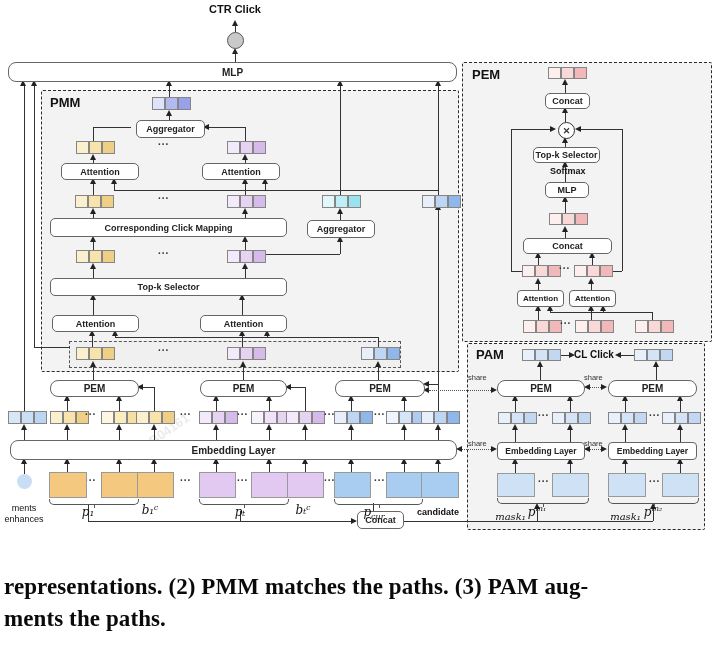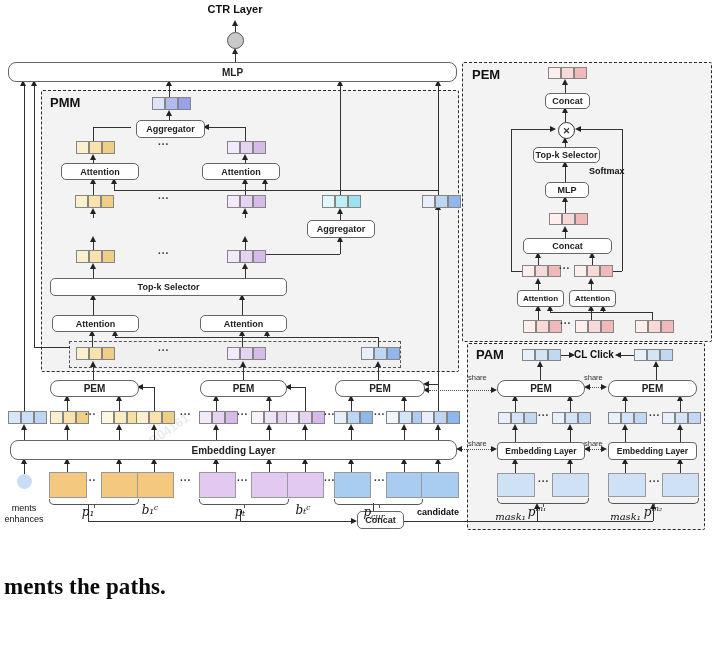--- a/index.html
+++ b/index.html
@@ -466,45 +466,46 @@
       <div class="dots" style="left: 324px; top: 472px;">...</div>
       <div class="dots" style="left: 374px; top: 472px;">...</div>
       <div class="dots" style="left: 559px; top: 260px;">...</div>
       <div class="dots" style="left: 560px; top: 315px;">...</div>
       <div class="dots" style="left: 538px; top: 407px;">...</div>
       <div class="dots" style="left: 649px; top: 407px;">...</div>
       <div class="dots" style="left: 538px; top: 473px;">...</div>
       <div class="dots" style="left: 649px; top: 473px;">...</div>
     </div>
 
-  <div class="lbl" style="left:203px;top:3px;width:64px;text-align:center;font-weight:bold;font-size:11px;">CTR Layer</div>
+  <div class="lbl" style="left:203px;top:3px;width:64px;text-align:center;font-weight:bold;font-size:11px;">CTR Click</div>
   <div class="circle" id="ctr-circle" style="left: 227px; top: 32px; width: 15px; height: 15px; border: 1.2px solid rgb(85, 85, 85); background: rgb(201, 201, 201);"></div>
 
   <div class="box big" style="left:8px;top:62px;width:447px;height:18px;">MLP</div>
   <div class="box" style="left:136px;top:120px;width:67px;height:16px;">Aggregator</div>
   <div class="box" style="left:61px;top:163px;width:76px;height:15px;">Attention</div>
   <div class="box" style="left:202px;top:163px;width:76px;height:15px;">Attention</div>
+  <div class="box" style="left:50px;top:218px;width:235px;height:17px;">Corresponding Click Mapping</div>
   <div class="box" style="left:307px;top:220px;width:66px;height:16px;">Aggregator</div>
   <div class="box" style="left:50px;top:278px;width:235px;height:16px;">Top-k Selector</div>
   <div class="box" style="left:52px;top:315px;width:85px;height:15px;">Attention</div>
   <div class="box" style="left:200px;top:315px;width:85px;height:15px;">Attention</div>
   <div class="box big" style="left:50px;top:380px;width:87px;height:15px;">PEM</div>
   <div class="box big" style="left:200px;top:380px;width:85px;height:15px;">PEM</div>
   <div class="box big" style="left:335px;top:380px;width:88px;height:15px;">PEM</div>
   <div class="box big" style="left:10px;top:440px;width:445px;height:18px;">Embedding Layer</div>
   <div class="box" style="left:357px;top:511px;width:45px;height:16px;">Concat</div>
 
   <div class="mod-label" style="left:50px;top:95px;">PMM</div>
   <div class="mod-label" style="left:472px;top:67px;">PEM</div>
   <div class="mod-label" style="left:476px;top:347px;">PAM</div>
 
   <div class="box" style="left:545px;top:93px;width:43px;height:14px;">Concat</div>
   <div class="otimes" style="left:558px;top:122px;">✕</div>
   <div class="box" style="left:533px;top:147px;width:65px;height:14px;">Top-k Selector</div>
-  <div class="lbl" style="left:589px;top:166px;font-weight:bold;font-size:9px;">Softmax</div>
+  <div class="lbl" style="left:550px;top:166px;font-weight:bold;font-size:9px;">Softmax</div>
   <div class="box" style="left:545px;top:182px;width:42px;height:14px;">MLP</div>
   <div class="box" style="left:523px;top:238px;width:87px;height:14px;">Concat</div>
   <div class="box sm" style="left:517px;top:290px;width:45px;height:15px;">Attention</div>
   <div class="box sm" style="left:569px;top:290px;width:45px;height:15px;">Attention</div>
 
   <div class="lbl" style="left:573px;top:349px;width:42px;text-align:center;font-weight:bold;font-size:10px;">CL Click</div>
   <div class="lbl share" style="left:468px;top:373px;">share</div>
   <div class="lbl share" style="left:584px;top:373px;">share</div>
   <div class="lbl share" style="left:468px;top:439px;">share</div>
   <div class="lbl share" style="left:584px;top:439px;">share</div>
@@ -542,15 +543,16 @@
   <div class="lbl math" style="left:220px;top:505px;width:40px;">pₜ</div>
   <div class="lbl math" style="left:283px;top:503px;width:40px;">bₜᶜ</div>
   <div class="lbl math" style="left:350px;top:505px;width:48px;"><span>p</span><sub>cur</sub></div>
   <div class="lbl small-bold" style="left:410px;top:507px;width:56px;">candidate</div>
   <div class="lbl math" style="left:515px;top:504px;width:44px;"><span>p</span><sup>m₁</sup></div>
   <div class="lbl math" style="left:631px;top:504px;width:44px;"><span>p</span><sup>m₂</sup></div>
   <div class="lbl math" style="left:488px;top:511px;width:45px;font-size:10px;">mask₁</div>
   <div class="lbl math" style="left:603px;top:511px;width:45px;font-size:10px;">mask₁</div>
 
   <div class="caption">
+    <div>representations. (2) PMM matches the paths. (3) PAM aug-</div>
     <div>ments the paths.</div>
   </div>
 </div>
 
 </body></html>

